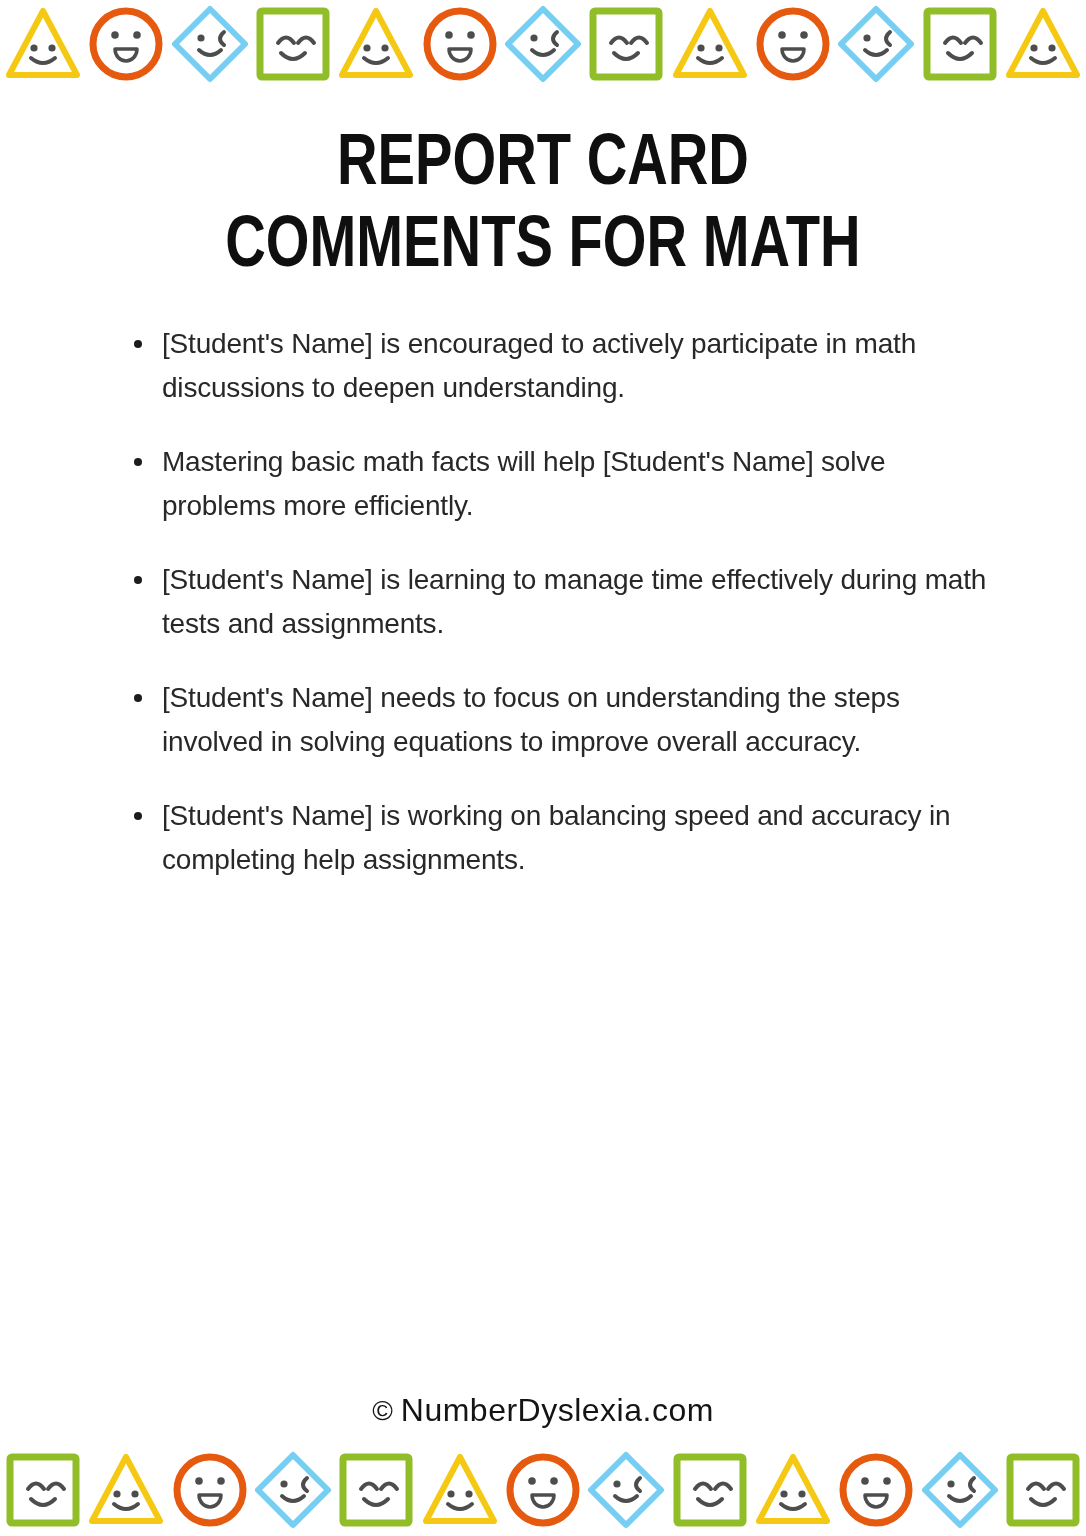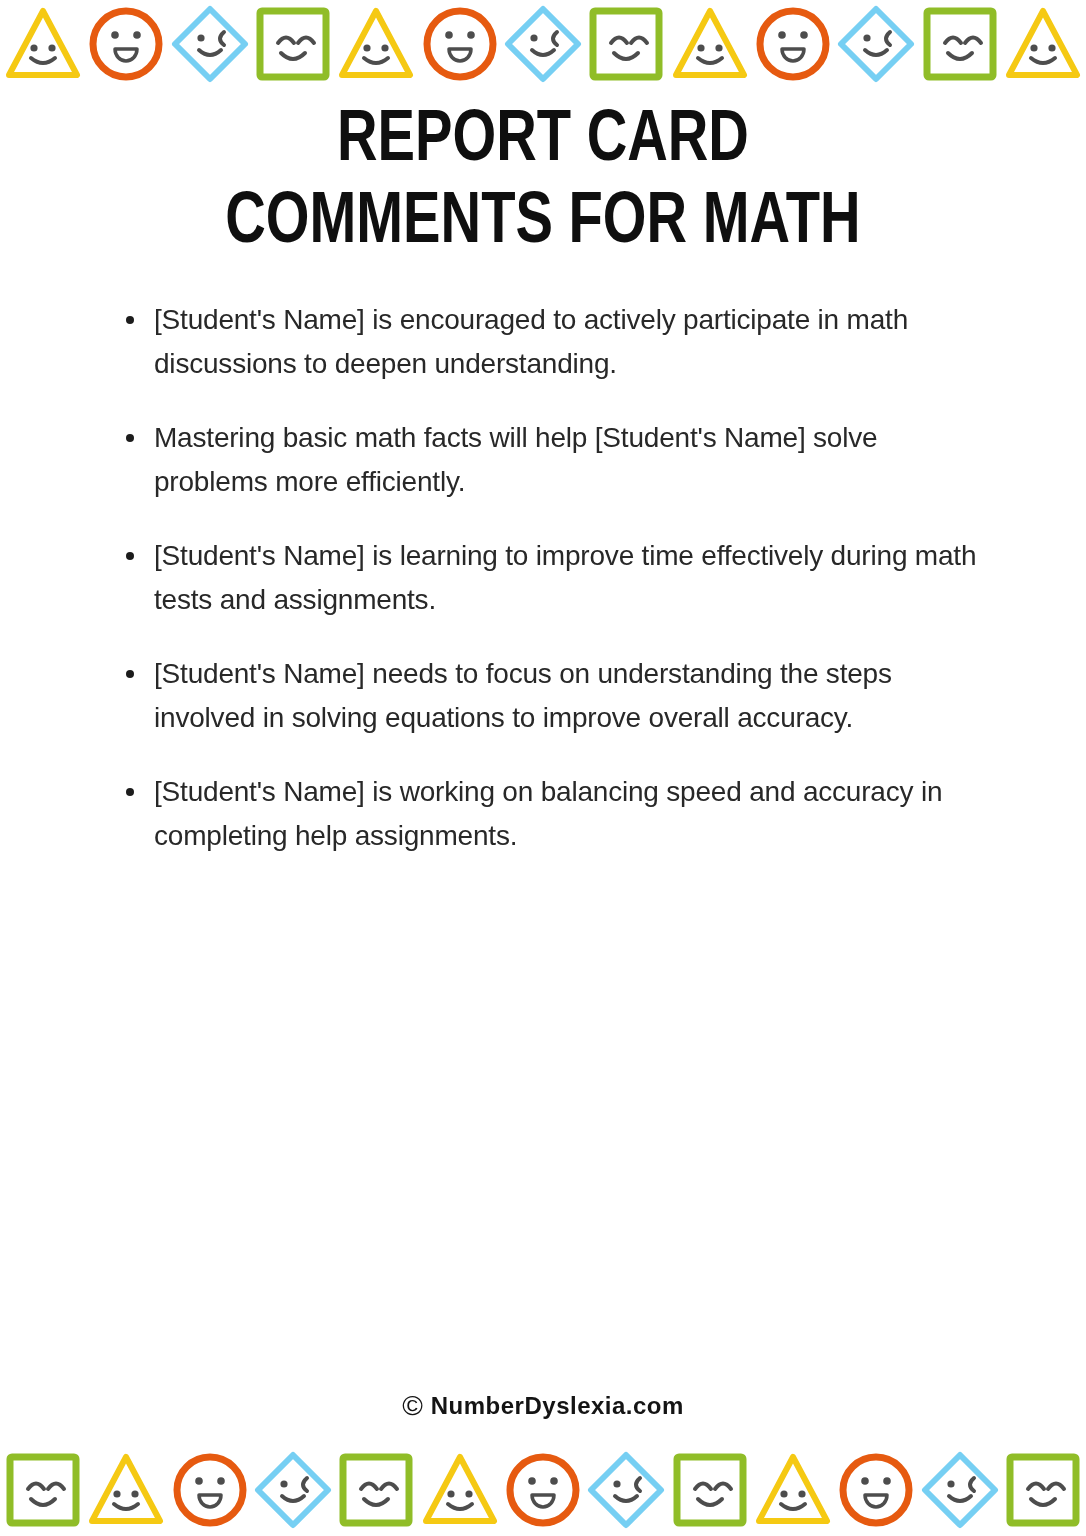--- a/index.html
+++ b/index.html
@@ -17,31 +17,31 @@
     display: flex; justify-content: space-between;
     padding: 0 3px; box-sizing: border-box;
   }
   .border-row.top { top: 4px; }
   .border-row.bottom { bottom: 6px; }
   .shape { width: 80px; height: 80px; display: block; flex: 0 0 auto; }
   .shape svg { display: block; }
 
   
   .title {
-    margin: 0; padding-top: 94px;
+    margin: 0; padding-top: 118px;
     text-align: center;
     font-size: 72px; line-height: 82px;
     font-weight: bold; color: #0f0f0f;
     letter-spacing: 0px;
   }
   .title .line { display: block; transform: scaleX(0.78); }
 
   
   .comments {
-    margin: 40px 0 0 8px;
+    margin: 40px 0 0 16px;
     padding: 0 0 0 146px;
     width: 840px;
     list-style: none;
     font-size: 28px; line-height: 44px;
     letter-spacing: -0.2px;
     color: #282828;
   }
   .comment { position: relative; margin: 0 0 30px 0; }
   .comment::before {
     content: "";
@@ -50,21 +50,21 @@
     background: #1c1c1c;
   }
 
   
   .watermark {
     position: absolute; top: 1392px; left: 0; width: 100%;
     display: flex; justify-content: center; align-items: center; gap: 8px;
     color: #141414;
   }
   .watermark .copy { font-size: 28px; line-height: 1; }
-  .watermark .wm-text { font-size: 24px; letter-spacing: 0.5px; font-weight: bold; }
+  .watermark .wm-text { font-size: 32px; letter-spacing: 0.5px; }
 </style>
 </head>
 <body>
 
 <div class="page">
 
   <div class="border-row top">
       <span class="shape">
         <svg width="80" height="80" viewBox="0 0 80 80">
           <polygon points="40,7 74,71 6,71" fill="none" stroke="#F5C913" stroke-width="6" stroke-linejoin="round"></polygon>
@@ -172,21 +172,21 @@
     </div>
 
   <h1 class="title">
     <span class="line">REPORT CARD</span>
     <span class="line">COMMENTS FOR MATH</span>
   </h1>
 
   <ul class="comments">
     <li class="comment">[Student's Name] is encouraged to actively participate in math discussions to deepen understanding.</li>
   <li class="comment">Mastering basic math facts will help [Student's Name] solve problems more efficiently.</li>
-      <li class="comment">[Student's Name] is learning to improve time effectively during math tests and assignments.</li>
+      <li class="comment">[Student's Name] is learning to manage time effectively during math tests and assignments.</li>
       <li class="comment">[Student's Name] needs to focus on understanding the steps involved in solving equations to improve overall accuracy.</li>
       <li class="comment">[Student's Name] is working on balancing speed and accuracy in completing help assignments.</li>
     </ul>
 
   <div class="watermark">
     <span class="copy">©</span>
     <span class="wm-text">NumberDyslexia.com</span>
   </div>
 
   <div class="border-row bottom">

